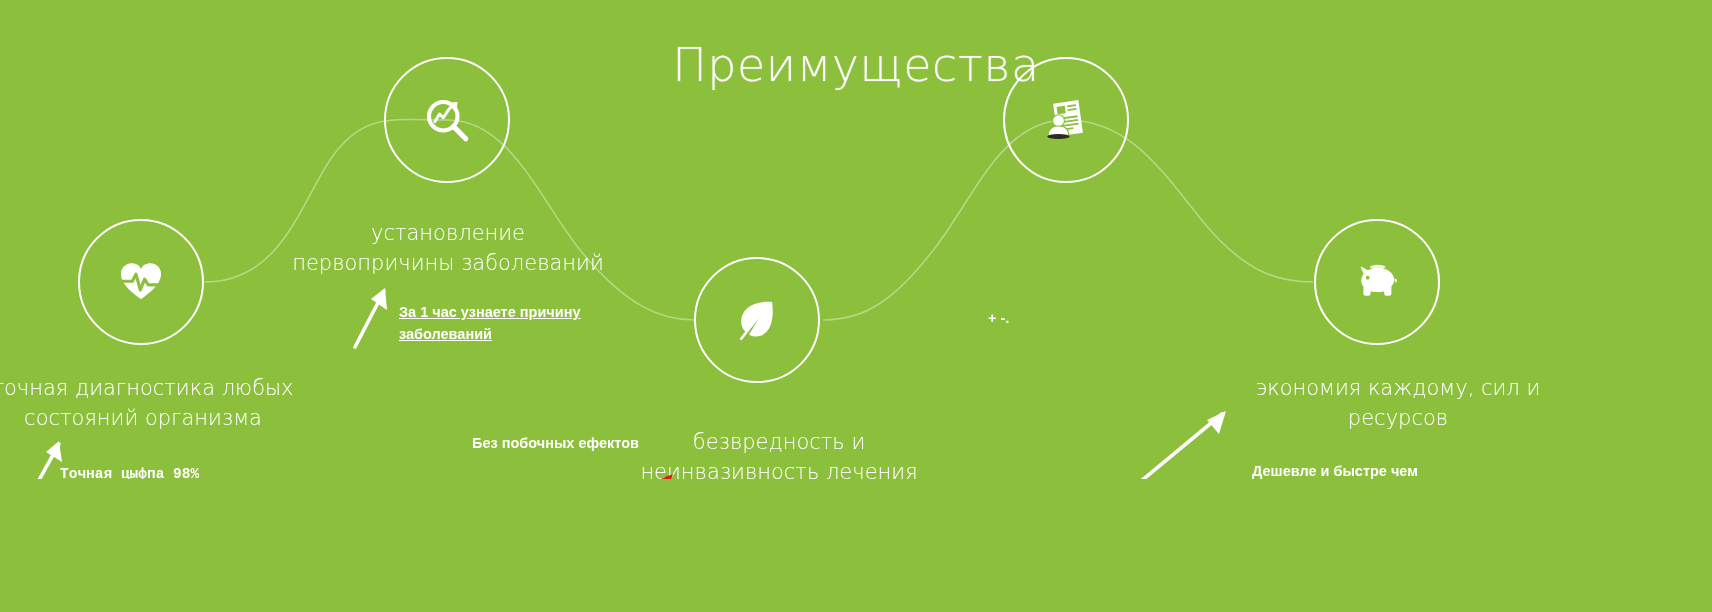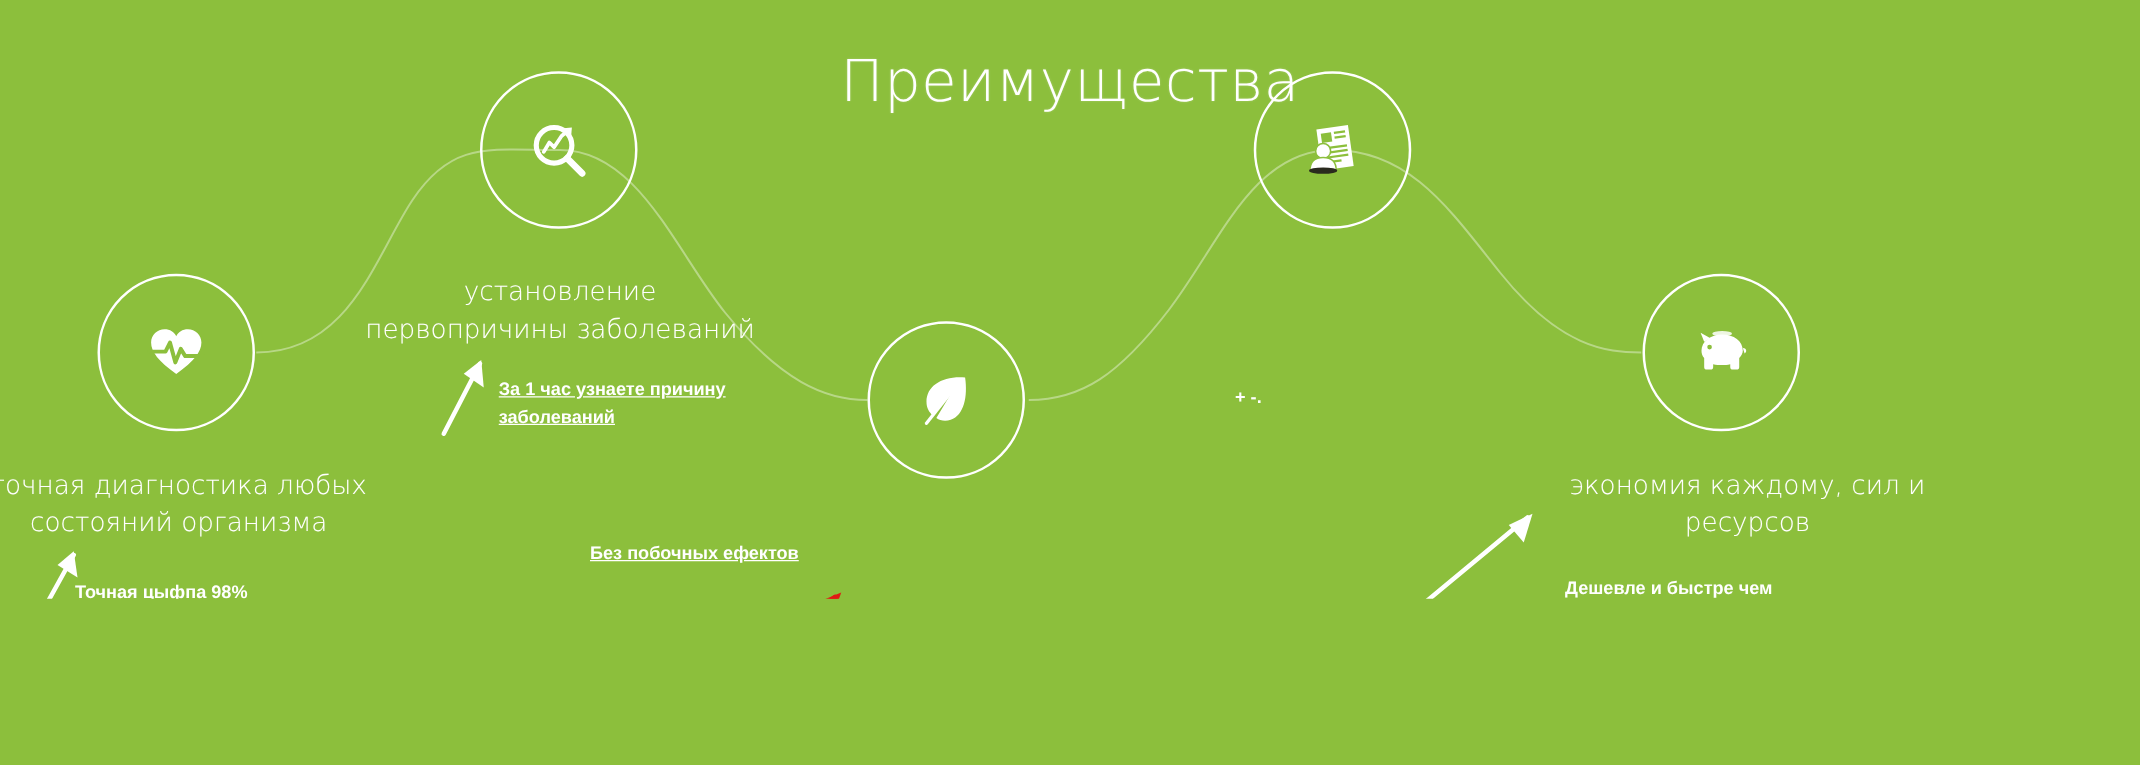--- a/index.html
+++ b/index.html
@@ -95,21 +95,21 @@
     <span>
       <svg width="46" height="46" viewBox="0 0 64 64" fill="#ffffff">
         <path d="M32 56 C 12 42 4 31 4 21 C 4 12 11 6 19 6 C 25 6 30 9 32 14
                  C 34 9 39 6 45 6 C 53 6 60 12 60 21 C 60 31 52 42 32 56 Z"></path>
         <path d="M2 31 L20 31 L25 21 L31 43 L37 28 L42 36 L62 36" fill="none" stroke="#8cbf3c" stroke-width="4.4" stroke-linecap="round" stroke-linejoin="round"></path>
       </svg>
     </span>
   </div>
   <div class="label" style="left:-22px;top:373px;width:330px;">точная диагностика любых
 состояний организма</div>
-  <div class="note" style="left:60px;top:463px;width:230px;">Точная цыфпа 98%</div>
+  <div class="note" style="left:60px;top:463px;width:230px;font-family:Liberation Mono, monospace;">Точная цыфпа 98%</div>
 
   <div class="circle" style="left:384px;top:57px;">
     <span>
       <svg width="48" height="48" viewBox="0 0 64 64">
         <circle cx="27" cy="27" r="19" fill="none" stroke="#ffffff" stroke-width="5.5"></circle>
         <path d="M41 41 L57 57" stroke="#ffffff" stroke-width="7" stroke-linecap="round"></path>
         <path d="M16 34 L22 24 L27 29 L35 17 L41 12" fill="none" stroke="#ffffff" stroke-width="4" stroke-linecap="round" stroke-linejoin="round"></path>
         <path d="M34 9 L46 8 L45 20 Z" fill="#ffffff"></path>
       </svg>
     </span>
@@ -121,21 +121,23 @@
 
   <div class="circle" style="left:694px;top:257px;">
     <span>
       <svg width="46" height="46" viewBox="0 0 64 64" fill="#ffffff">
         <path d="M53 7 C 28 5 10 16 10 34 C 10 41 13 46 17 49 L 36 27
                  L 21 52 C 25 55 31 56 37 54 C 52 49 56 28 53 7 Z"></path>
         <path d="M36 25 L10 58" stroke="#ffffff" stroke-width="3.6" stroke-linecap="round"></path>
       </svg>
     </span>
   </div>
-  <div class="note" style="left:472px;top:432px;width:200px;text-decoration:underline;">Без побочных ефектов</div>
+  <div class="label" style="left:604px;top:427px;width:350px;">безвредность и
+неинвазивность лечения</div>
+  <div class="note" style="left:472px;top:432px;width:200px;">Без побочных ефектов</div>
 
   <div class="circle" style="left:1003px;top:57px;">
     <span>
       <svg width="48" height="48" viewBox="0 0 64 64">
         <g transform="rotate(-8 32 32)">
           <rect x="18" y="8" width="34" height="44" fill="#ffffff"></rect>
           <rect x="22" y="13" width="11" height="10" fill="#8cbf3c"></rect>
           <rect x="36" y="13" width="12" height="2.4" fill="#8cbf3c"></rect>
           <rect x="36" y="18" width="12" height="2.4" fill="#8cbf3c"></rect>
           <rect x="22" y="28" width="26" height="2.4" fill="#8cbf3c"></rect>

